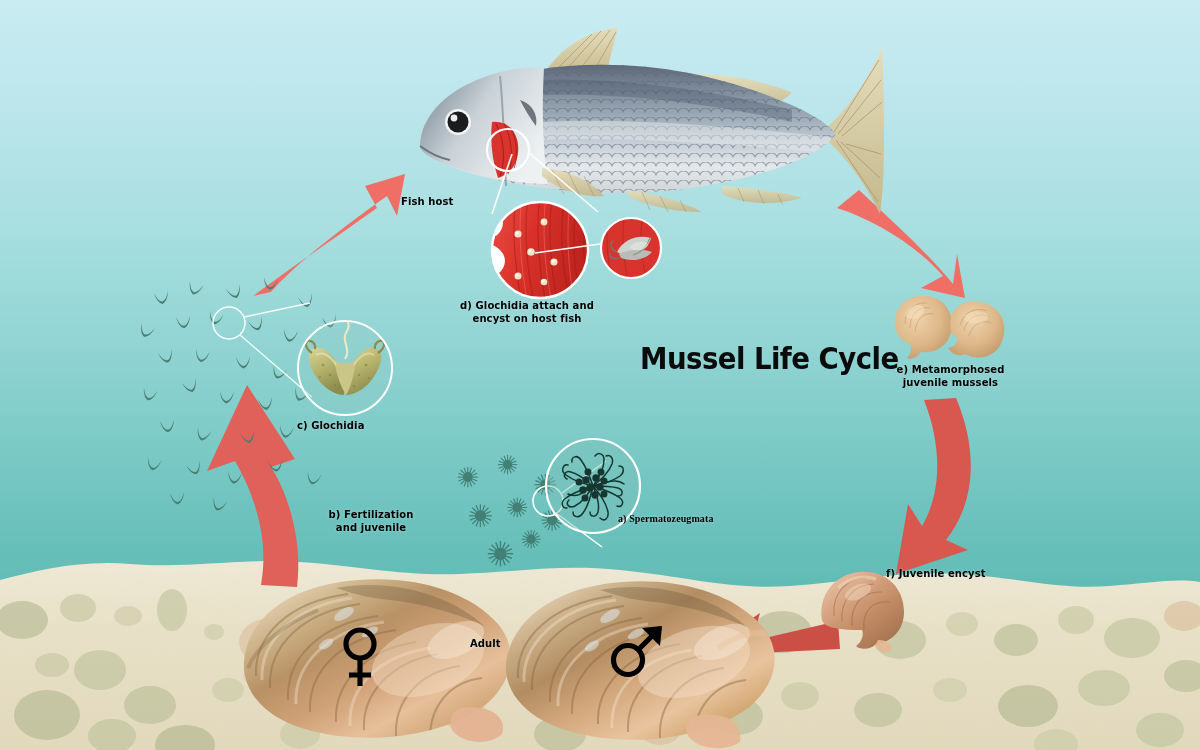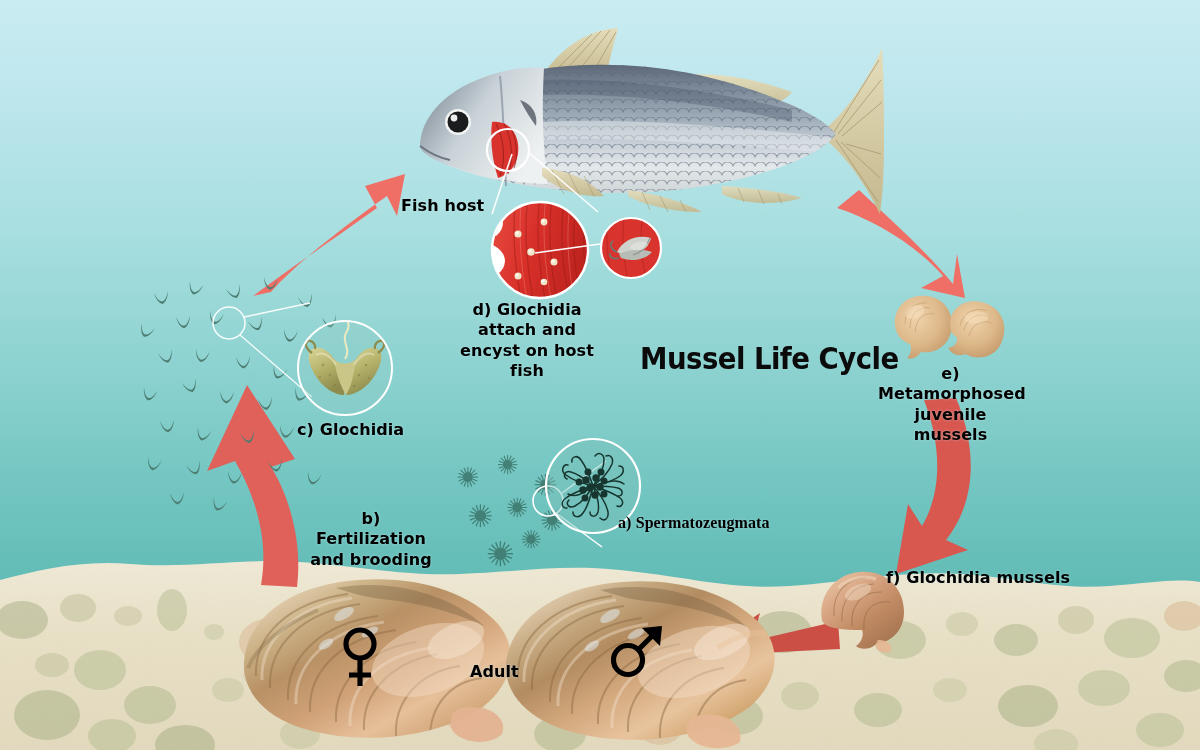--- a/index.html
+++ b/index.html
@@ -9,21 +9,21 @@
     position:relative;width:1200px;height:750px;overflow:hidden;
     background:linear-gradient(180deg,#c9ecf2 0%,#bce6ec 14%,#a9dfe0 30%,#8ed3d1 48%,#74c6c2 64%,#5fbab4 80%,#52b0a9 100%);
   }
   .abs{position:absolute;}
   svg{display:block;overflow:visible;}
 
   
   .lbl{
     position:absolute;color:#000;font-weight:bold;
     font-family:"DejaVu Sans","Liberation Sans",sans-serif;
-    font-size:16px;line-height:1.28;letter-spacing:.1px;
+    font-size:10px;line-height:1.28;letter-spacing:.1px;
     white-space:pre-line;text-shadow:0 0 3px rgba(200,235,238,.55);
   }
   .lbl.c{text-align:center;}
   .title{
     position:absolute;color:#0b0b0b;font-weight:bold;
     font-family:"DejaVu Sans","Liberation Sans",sans-serif;
     font-size:30px;letter-spacing:-0.6px;
     transform:scaleX(.92);transform-origin:left center;
   }
 </style>
@@ -703,24 +703,24 @@
   <div class="title" style="left:640px;top:341px;">Mussel Life Cycle</div>
 
   <div class="lbl" style="left:401px;top:196px;">Fish host</div>
 
   <div class="lbl c" style="left:447px;top:300px;width:160px;">d) Glochidia attach and
 encyst on host fish</div>
 
   <div class="lbl c" style="left:878px;top:364px;width:145px;">e) Metamorphosed
 juvenile mussels</div>
 
-  <div class="lbl" style="left:886px;top:568px;">f) Glochidia mussels</div>
+  <div class="lbl" style="left:886px;top:568px;">f) Juvenile encyst</div>
 
   <div class="lbl" style="left:618px;top:513px;font-family:Liberation Serif, serif;">a) Spermatozeugmata</div>
 
   <div class="lbl c" style="left:306px;top:509px;width:130px;">b) Fertilization
-and brooding</div>
+and juvenile</div>
 
   <div class="lbl" style="left:297px;top:420px;">c) Glochidia</div>
 
-  <div class="lbl" style="left:470px;top:662px;">Adult</div>
+  <div class="lbl" style="left:470px;top:638px;">Adult</div>
 
 </div>
 
 </body></html>

